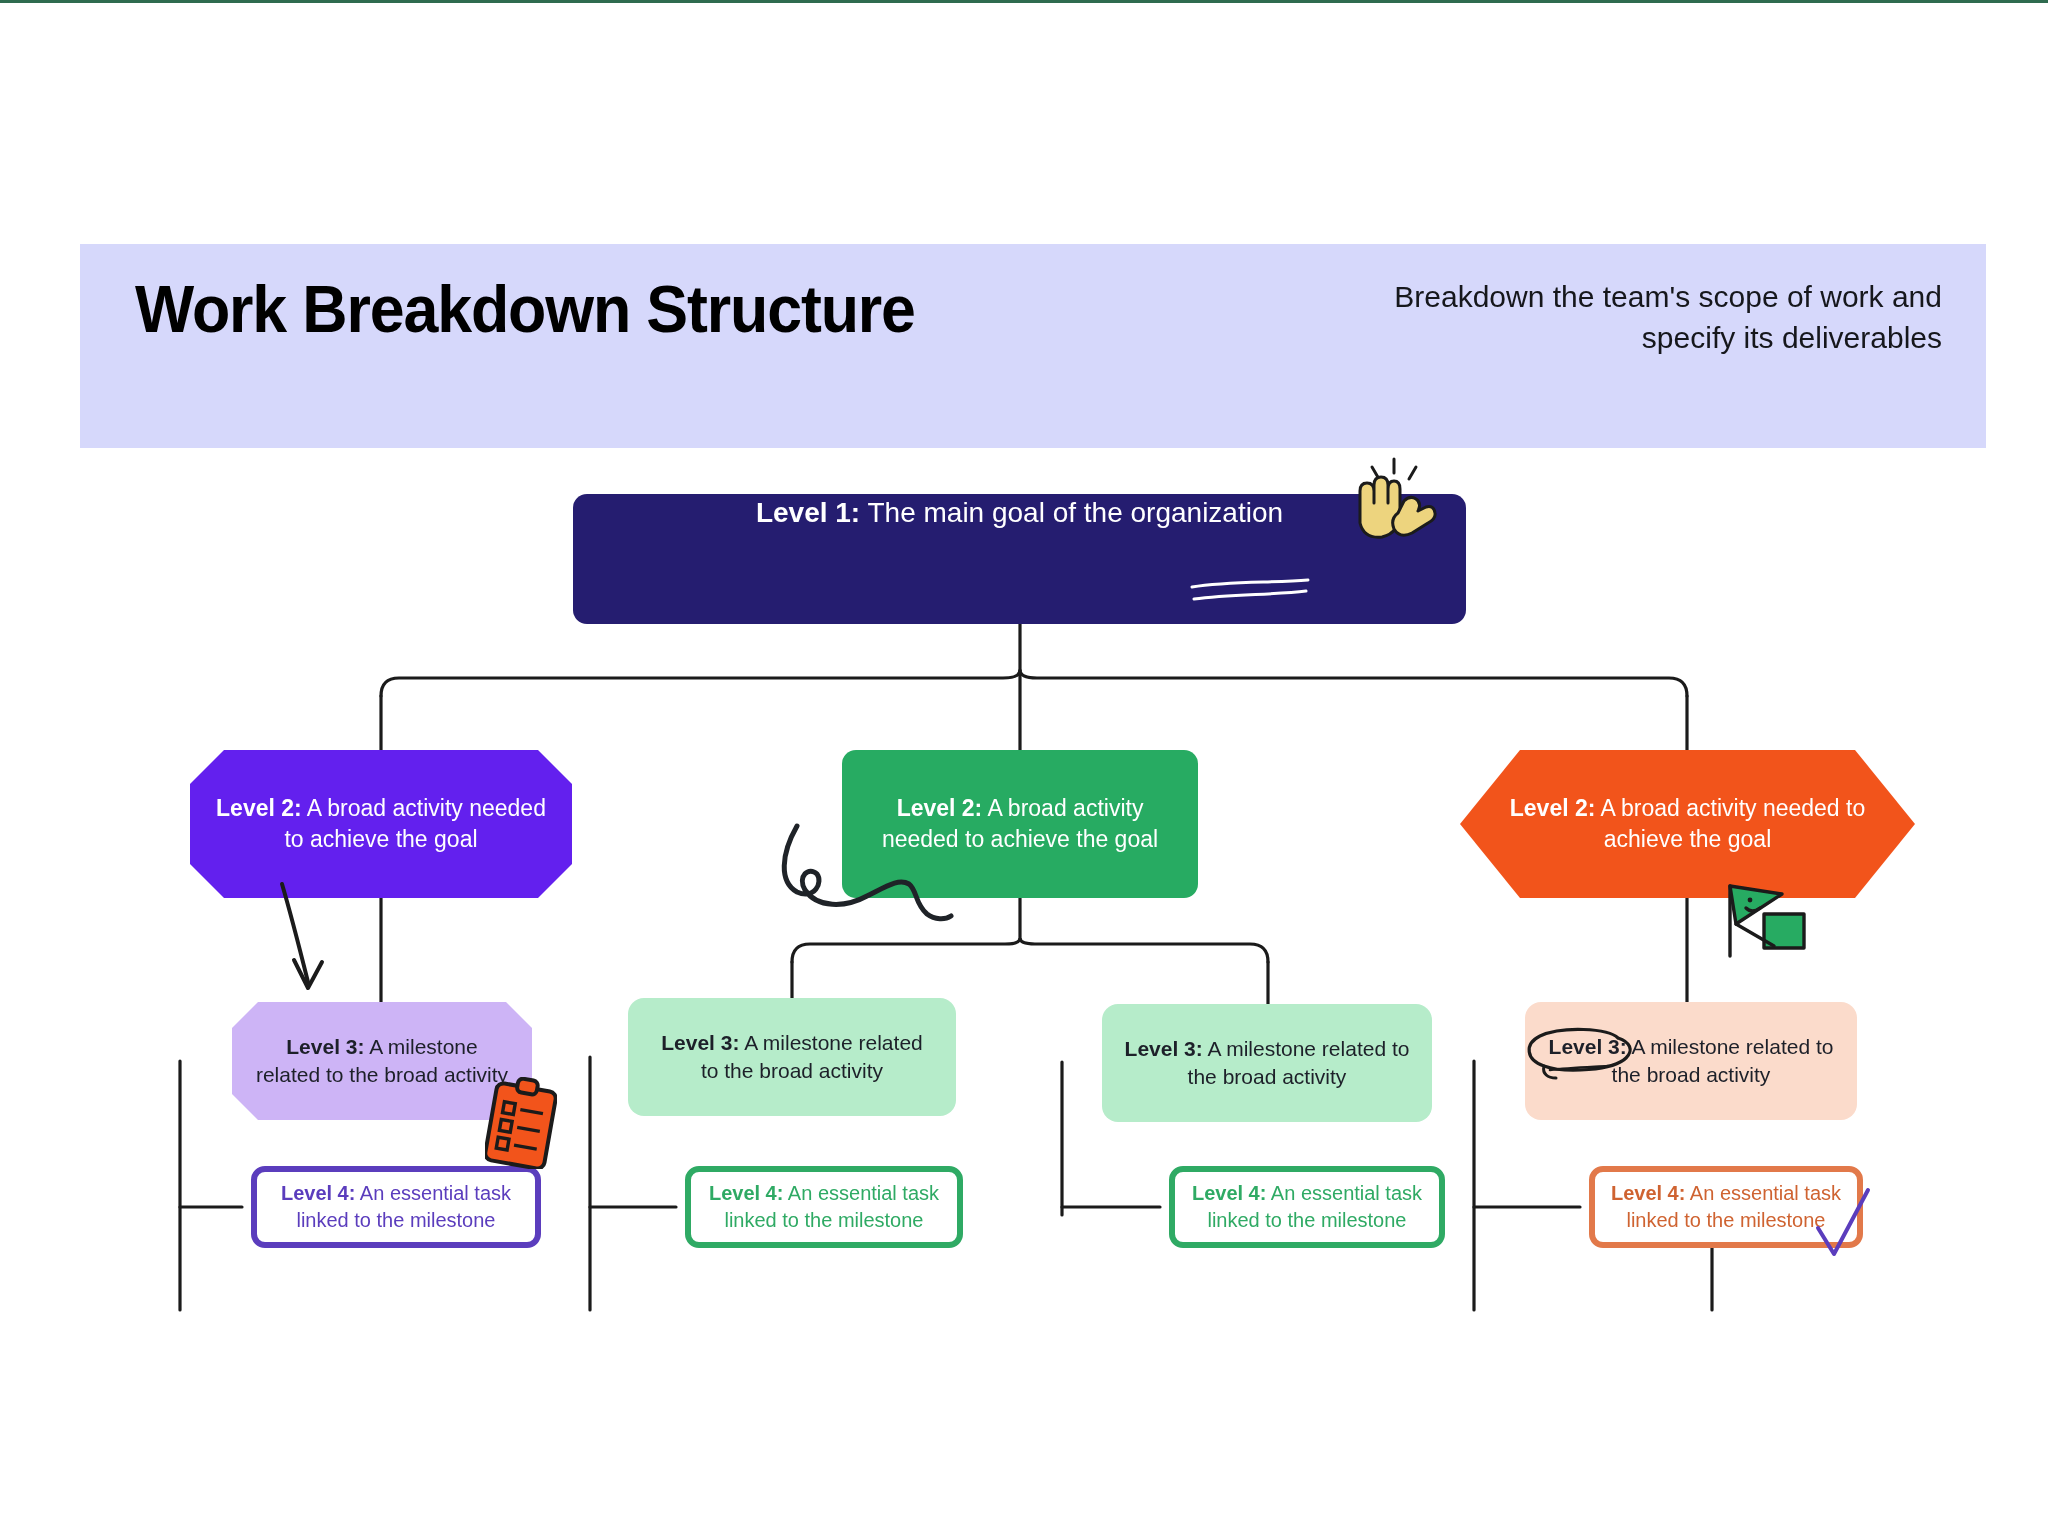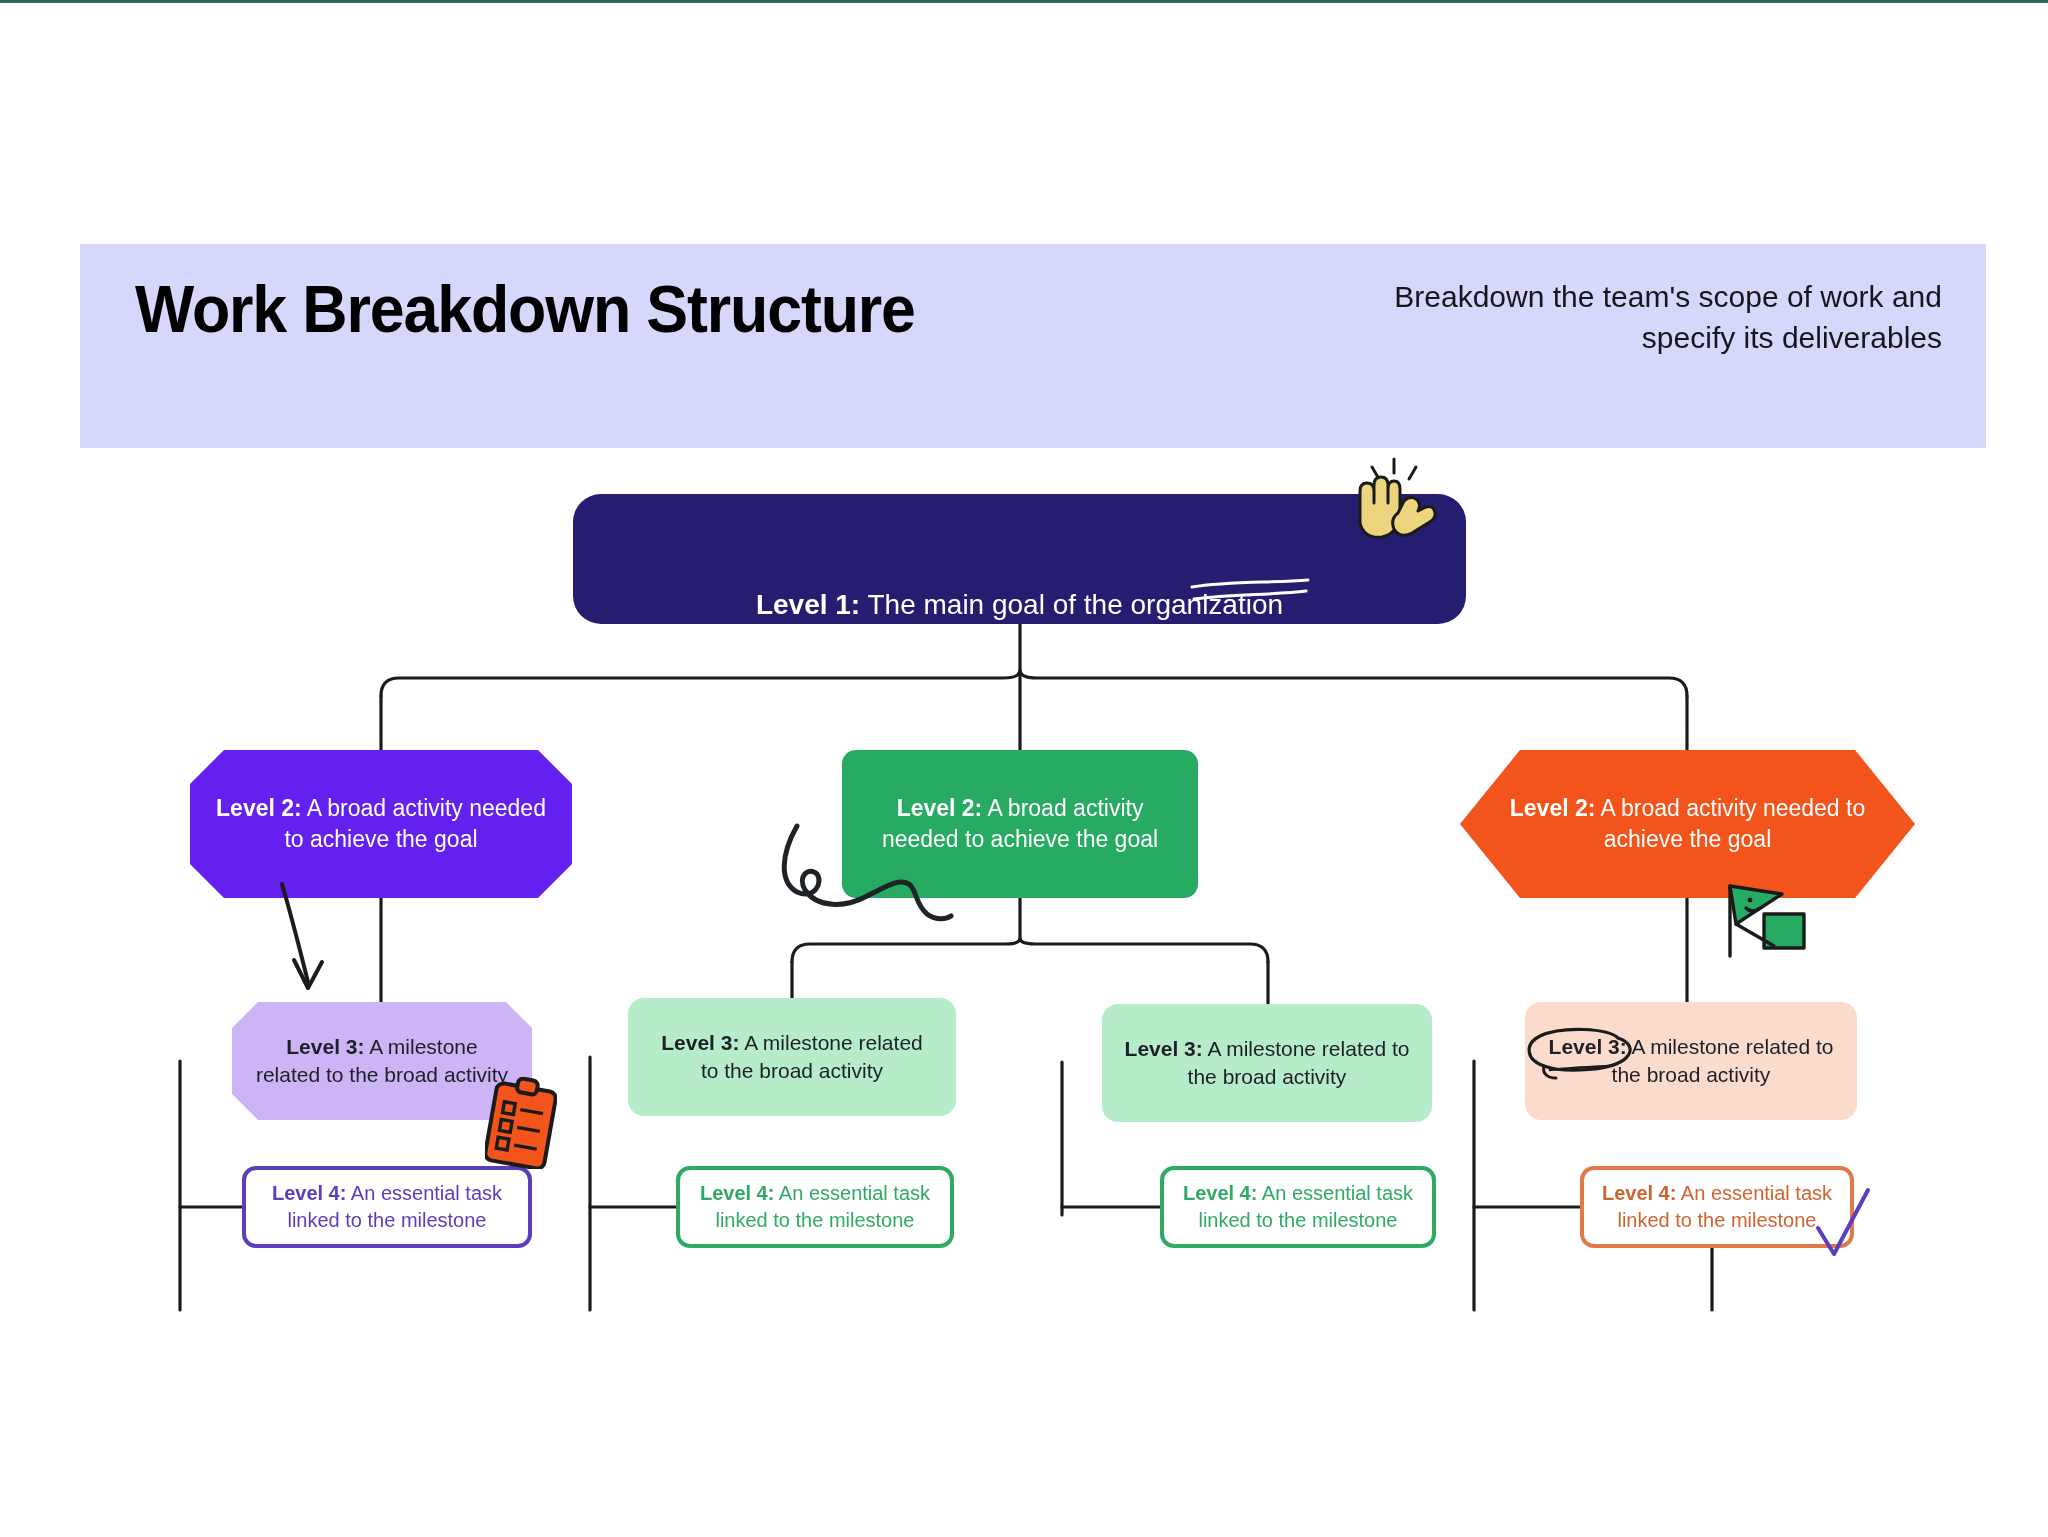--- a/index.html
+++ b/index.html
@@ -74,23 +74,23 @@
   .node-text b { font-weight: 700; }
 
   
   #level1-box {
     position: absolute;
     left: 573px;
     top: 494px;
     width: 893px;
     height: 130px;
     background: #251d70;
-    border-radius: 28px;
+    border-radius: 14px;
     display: flex;
-    align-items: flex-end;
+    align-items: flex-start;
     justify-content: center;
     z-index: 4;
   }
   #level1-box .node-text {
     color: #ffffff;
     font-size: 28px;
   }
   #level1-underline {
     position: absolute;
     left: 1190px;
@@ -212,22 +212,23 @@
 
   
   .lvl4 {
     position: absolute;
     height: 82px;
     display: flex;
     align-items: center;
     justify-content: center;
     background: #ffffff;
     border-radius: 14px;
-    border: 4px solid #0f172a;
+    border: 6px solid #0f172a;
     z-index: 4;
+    margin-left: 9px;
   }
   .lvl4 .node-text {
     font-size: 20px;
     padding: 0 14px;
   }
   #lvl4-a { left: 242px; top: 1166px; width: 290px; border-color: #5b3dbd; }
   #lvl4-a .node-text { color: #5b3dbd; }
   #lvl4-b { left: 676px; top: 1166px; width: 278px; border-color: #2faa64; }
   #lvl4-b .node-text { color: #2faa64; }
   #lvl4-c { left: 1160px; top: 1166px; width: 276px; border-color: #2faa64; }

